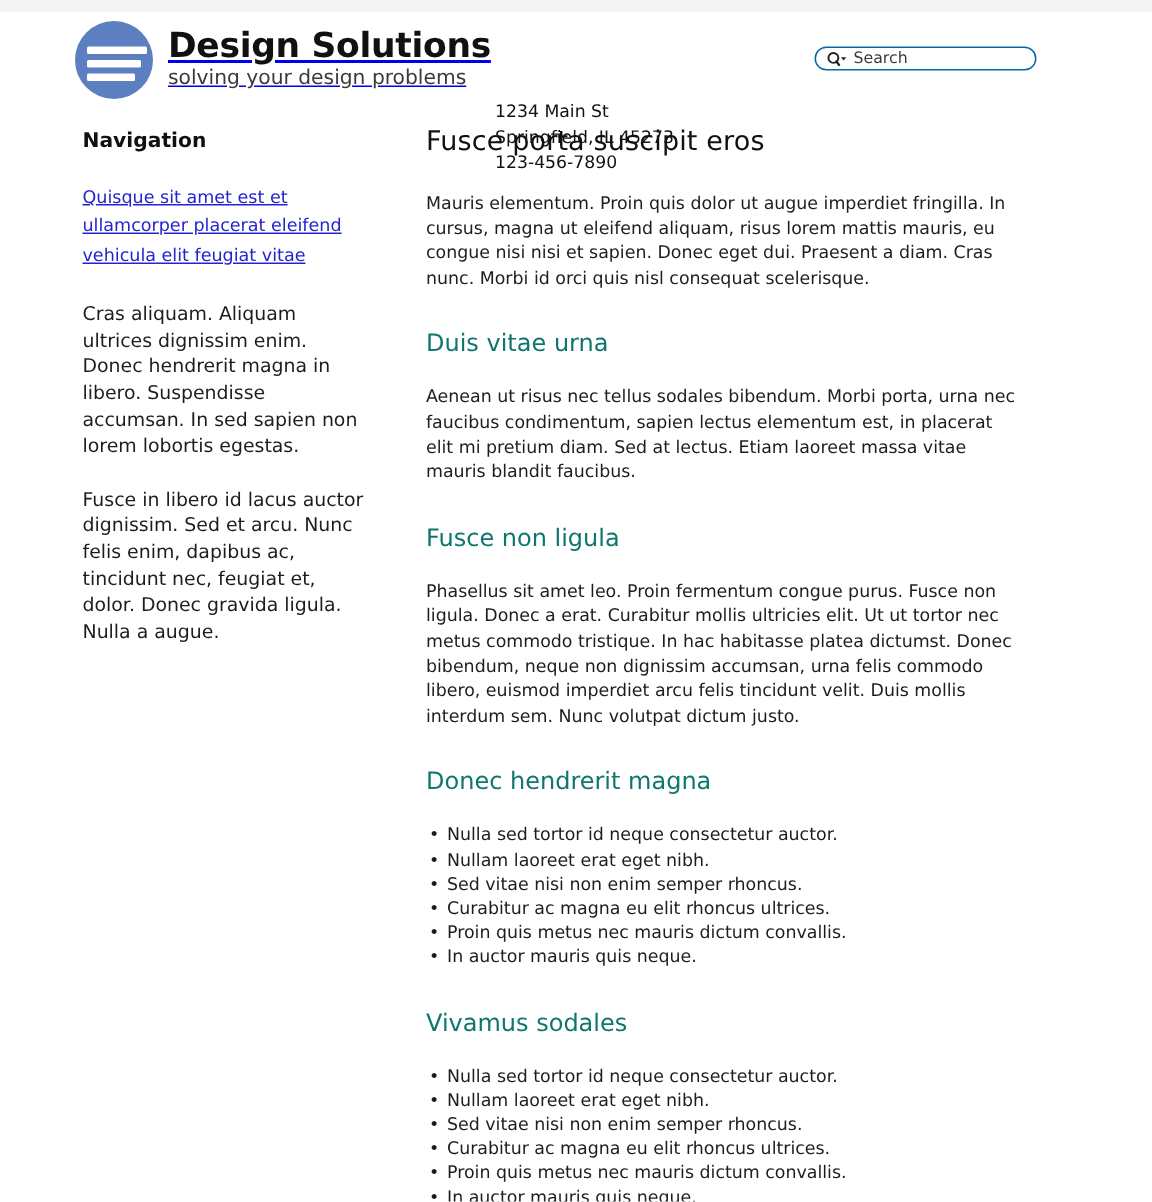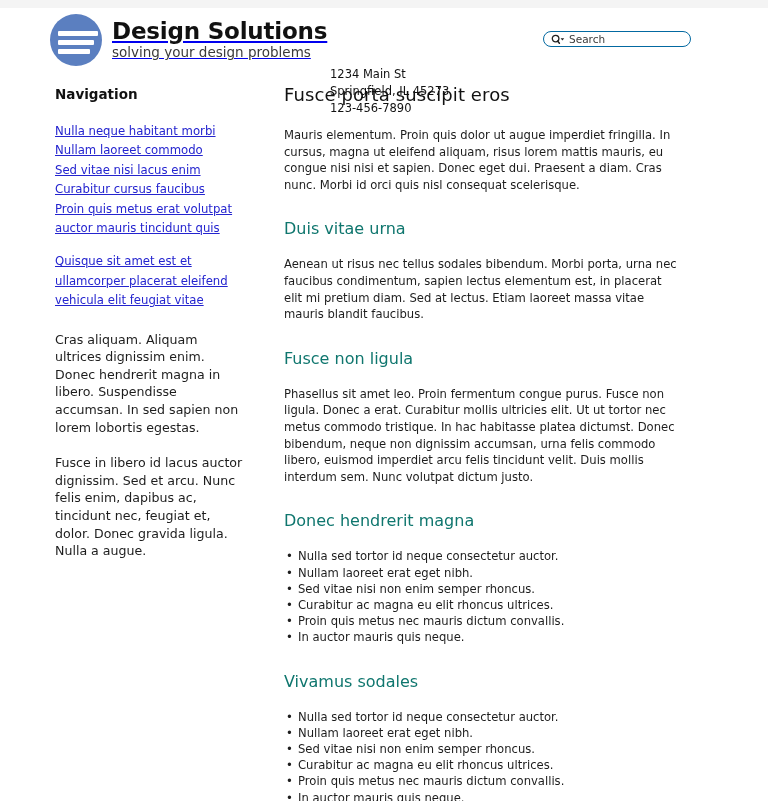--- a/index.html
+++ b/index.html
@@ -257,27 +257,20 @@
           <polygon points="9.6,4.2 13.2,4.2 11.4,6.4" fill="#222"></polygon>
         </svg>
       </span>
       <input class="search-input" type="text" placeholder="Search" style="">
     </div>
   </div>
 
   <div class="sidebar">
     <div class="nav-heading">Navigation</div>
 
-    <ul class="nav-list">
-      <li><a href="#">Nulla neque habitant morbi</a></li>
-      <li><a href="#">Nullam laoreet commodo</a></li>
-      <li><a href="#">Sed vitae nisi lacus enim</a></li>
-      <li><a href="#">Curabitur cursus faucibus</a></li>
-      <li><a href="#">Proin quis metus erat volutpat auctor mauris tincidunt quis</a></li>
-    </ul>
 
     <ul class="nav-list nav-group-2">
       <li><a href="#">Quisque sit amet est et ullamcorper placerat eleifend vehicula elit feugiat vitae</a></li>
     </ul>
 
     <p class="side-para first">Cras aliquam. Aliquam ultrices dignissim enim. Donec hendrerit magna in libero. Suspendisse accumsan. In sed sapien non lorem lobortis egestas.</p>
     <p class="side-para">Fusce in libero id lacus auctor dignissim. Sed et arcu. Nunc felis enim, dapibus ac, tincidunt nec, feugiat et, dolor. Donec gravida ligula. Nulla a augue.</p>
   </div>
 
   <div class="main">

